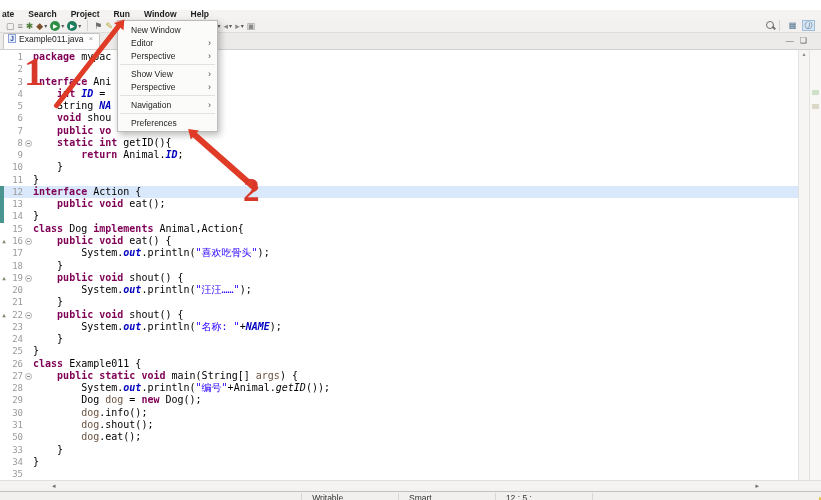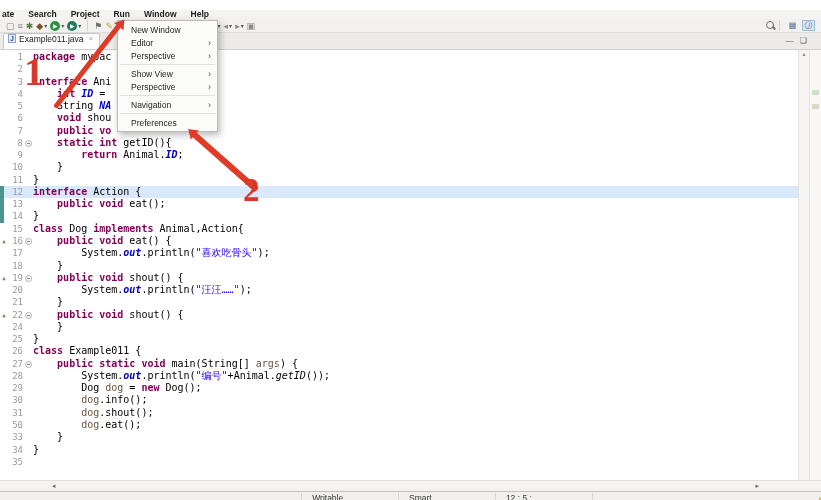--- a/index.html
+++ b/index.html
@@ -246,20 +246,21 @@
         <div class="row rg"><span class="g-ovr"></span><span class="g-num">13</span><span class="g-fold"></span><span class="code"><span class="tk-p">    </span><span class="tk-k">public</span><span class="tk-p"> </span><span class="tk-k">void</span><span class="tk-p"> eat();</span></span></div>
         <div class="row rg"><span class="g-ovr"></span><span class="g-num">14</span><span class="g-fold"></span><span class="code"><span class="tk-p">}</span></span></div>
         <div class="row"><span class="g-ovr"></span><span class="g-num">15</span><span class="g-fold"></span><span class="code"><span class="tk-k">class</span><span class="tk-p"> Dog </span><span class="tk-k">implements</span><span class="tk-p"> Animal,Action{</span></span></div>
         <div class="row"><span class="g-ovr">▲</span><span class="g-num">16</span><span class="g-fold"><span class="fold-dot"></span></span><span class="code"><span class="tk-p">    </span><span class="tk-k">public</span><span class="tk-p"> </span><span class="tk-k">void</span><span class="tk-p"> eat() {</span></span></div>
         <div class="row"><span class="g-ovr"></span><span class="g-num">17</span><span class="g-fold"></span><span class="code"><span class="tk-p">        System.</span><span class="tk-f">out</span><span class="tk-p">.println(</span><span class="tk-s">"喜欢吃骨头"</span><span class="tk-p">);</span></span></div>
         <div class="row"><span class="g-ovr"></span><span class="g-num">18</span><span class="g-fold"></span><span class="code"><span class="tk-p">    }</span></span></div>
         <div class="row"><span class="g-ovr">▲</span><span class="g-num">19</span><span class="g-fold"><span class="fold-dot"></span></span><span class="code"><span class="tk-p">    </span><span class="tk-k">public</span><span class="tk-p"> </span><span class="tk-k">void</span><span class="tk-p"> shout() {</span></span></div>
         <div class="row"><span class="g-ovr"></span><span class="g-num">20</span><span class="g-fold"></span><span class="code"><span class="tk-p">        System.</span><span class="tk-f">out</span><span class="tk-p">.println(</span><span class="tk-s">"汪汪……"</span><span class="tk-p">);</span></span></div>
         <div class="row"><span class="g-ovr"></span><span class="g-num">21</span><span class="g-fold"></span><span class="code"><span class="tk-p">    }</span></span></div>
         <div class="row"><span class="g-ovr">▲</span><span class="g-num">22</span><span class="g-fold"><span class="fold-dot"></span></span><span class="code"><span class="tk-p">    </span><span class="tk-k">public</span><span class="tk-p"> </span><span class="tk-k">void</span><span class="tk-p"> shout() {</span></span></div>
+        <div class="row"><span class="g-ovr"></span><span class="g-num">23</span><span class="g-fold"></span><span class="code"><span class="tk-p">        System.</span><span class="tk-f">out</span><span class="tk-p">.println(</span><span class="tk-s">"名称: "</span><span class="tk-p">+</span><span class="tk-f">NAME</span><span class="tk-p">);</span></span></div>
         <div class="row"><span class="g-ovr"></span><span class="g-num">24</span><span class="g-fold"></span><span class="code"><span class="tk-p">    }</span></span></div>
         <div class="row"><span class="g-ovr"></span><span class="g-num">25</span><span class="g-fold"></span><span class="code"><span class="tk-p">}</span></span></div>
         <div class="row"><span class="g-ovr"></span><span class="g-num">26</span><span class="g-fold"></span><span class="code"><span class="tk-k">class</span><span class="tk-p"> Example011 {</span></span></div>
         <div class="row"><span class="g-ovr"></span><span class="g-num">27</span><span class="g-fold"><span class="fold-dot"></span></span><span class="code"><span class="tk-p">    </span><span class="tk-k">public</span><span class="tk-p"> </span><span class="tk-k">static</span><span class="tk-p"> </span><span class="tk-k">void</span><span class="tk-p"> main(String[] </span><span class="tk-v">args</span><span class="tk-p">) {</span></span></div>
         <div class="row"><span class="g-ovr"></span><span class="g-num">28</span><span class="g-fold"></span><span class="code"><span class="tk-p">        System.</span><span class="tk-f">out</span><span class="tk-p">.println(</span><span class="tk-s">"编号"</span><span class="tk-p">+Animal.</span><span class="tk-i">getID</span><span class="tk-p">());</span></span></div>
         <div class="row"><span class="g-ovr"></span><span class="g-num">29</span><span class="g-fold"></span><span class="code"><span class="tk-p">        Dog </span><span class="tk-v">dog</span><span class="tk-p"> = </span><span class="tk-k">new</span><span class="tk-p"> Dog();</span></span></div>
         <div class="row"><span class="g-ovr"></span><span class="g-num">30</span><span class="g-fold"></span><span class="code"><span class="tk-p">        </span><span class="tk-v">dog</span><span class="tk-p">.info();</span></span></div>
         <div class="row"><span class="g-ovr"></span><span class="g-num">31</span><span class="g-fold"></span><span class="code"><span class="tk-p">        </span><span class="tk-v">dog</span><span class="tk-p">.shout();</span></span></div>
         <div class="row"><span class="g-ovr"></span><span class="g-num">50</span><span class="g-fold"></span><span class="code"><span class="tk-p">        </span><span class="tk-v">dog</span><span class="tk-p">.eat();</span></span></div>
         <div class="row"><span class="g-ovr"></span><span class="g-num">33</span><span class="g-fold"></span><span class="code"><span class="tk-p">    }</span></span></div>

